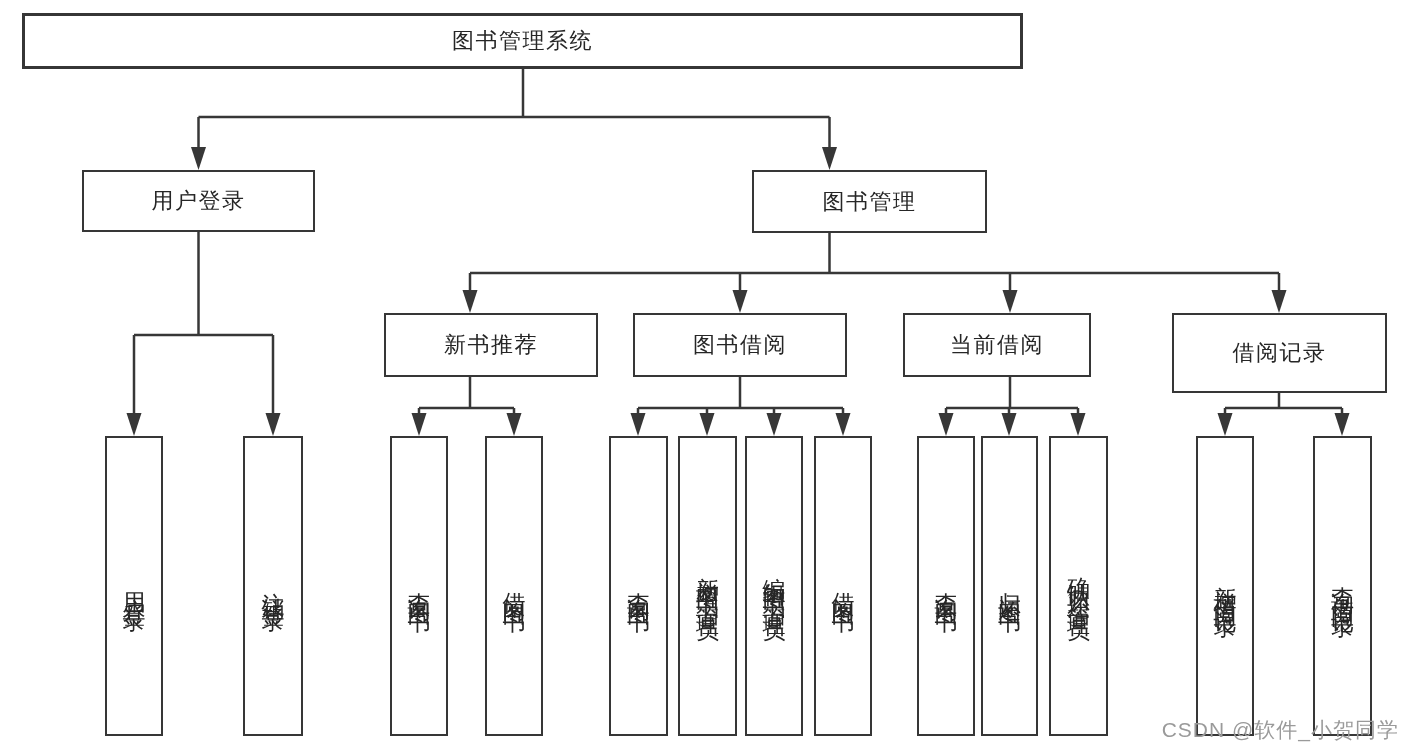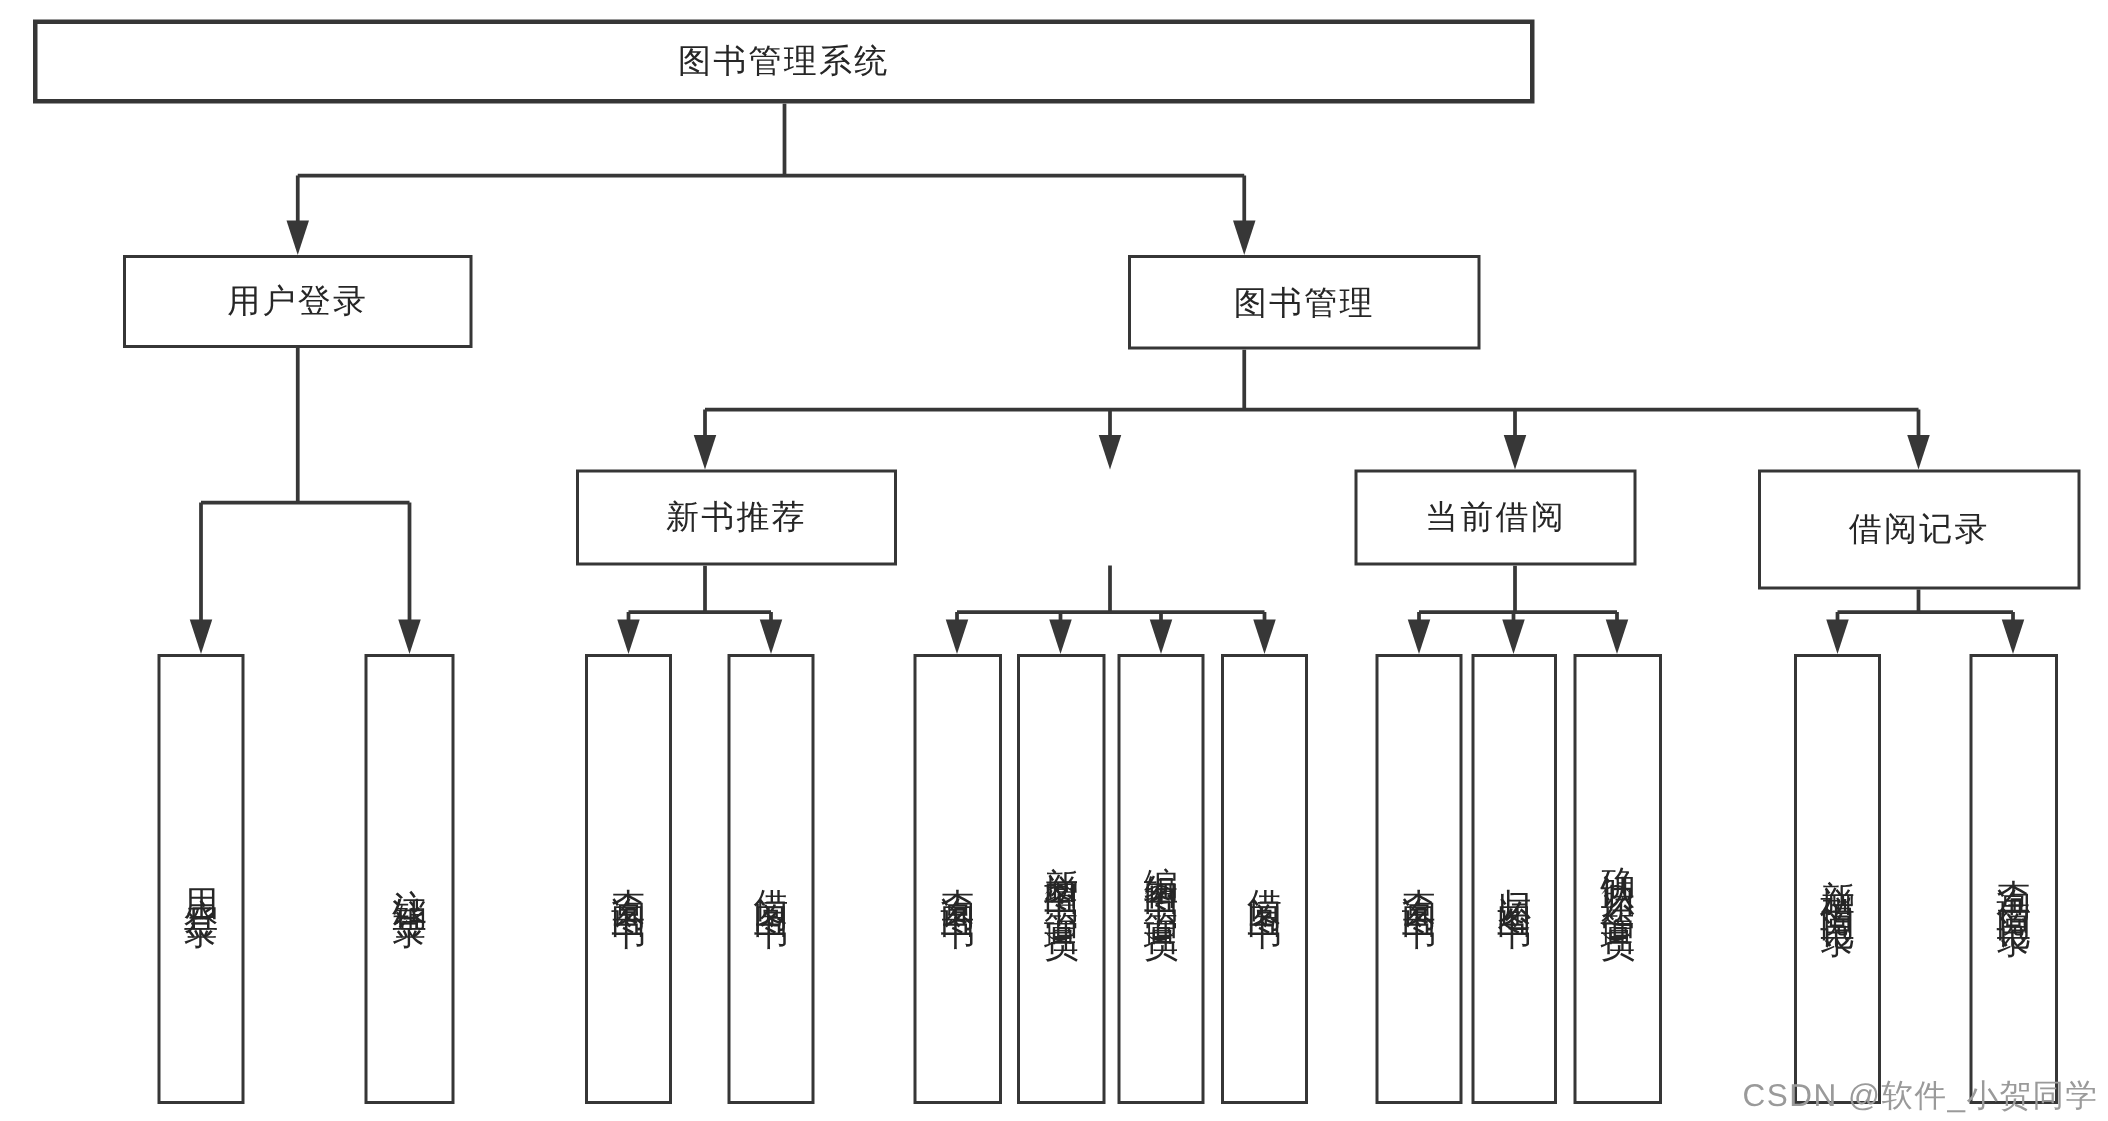--- a/index.html
+++ b/index.html
@@ -135,20 +135,23 @@
   <div class="box" style="left:82px; top:170px; width:233px; height:62px;">
     <span class="h-label">用户登录</span>
   </div>
   <div class="box" style="left:752px; top:170px; width:235px; height:63px;">
     <span class="h-label">图书管理</span>
   </div>
 
   <div class="box" style="left:363px; top:313px; width:214px; height:64px;margin-left:21px;">
     <span class="h-label">新书推荐</span>
   </div>
+  <div class="box" style="left:633px; top:313px; width:214px; height:64px;">
+    <span class="h-label">图书借阅</span>
+  </div>
   <div class="box" style="left:903px; top:313px; width:188px; height:64px;">
     <span class="h-label">当前借阅</span>
   </div>
   <div class="box" style="left:1172px; top:313px; width:215px; height:80px;">
     <span class="h-label">借阅记录</span>
   </div>
 
   <div class="box" style="left:105px; top:436px; width:58px; height:300px;">
     <span class="v-label">用户登录</span>
   </div>

